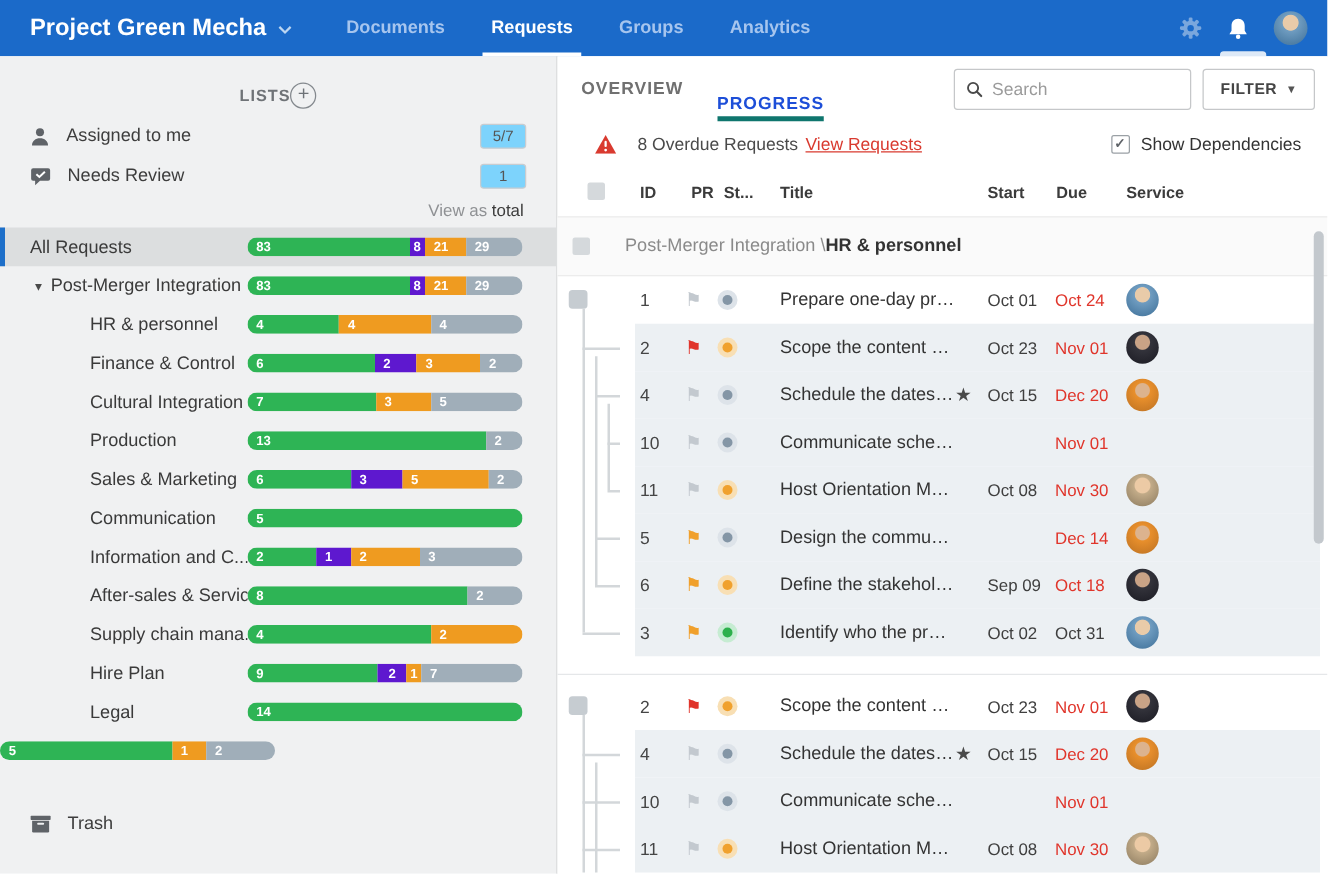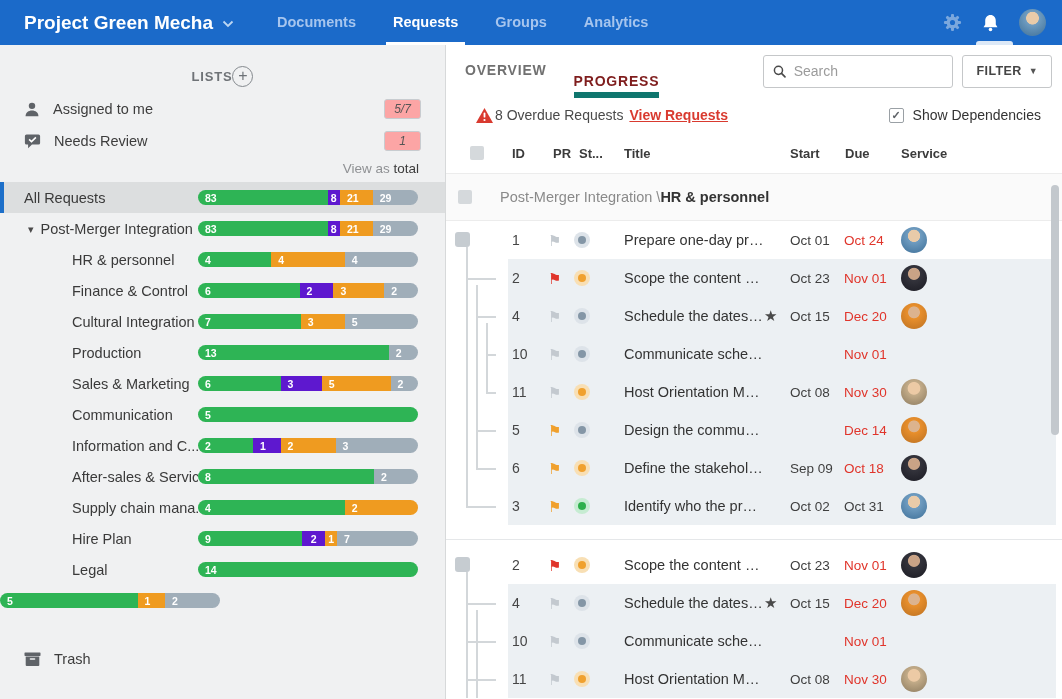--- a/index.html
+++ b/index.html
@@ -33,22 +33,22 @@
   .sidebar { width:446px; flex:none; background:#f0f1f2; border-right:1px solid #d7d9da;
     padding-top:14px; position:relative; }
   .lists-head { display:flex; align-items:center; justify-content:center;
     padding:0 24px 0 24px; height:34px; }
   .lists-title { font-size:13px; font-weight:bold; color:#6f7377; letter-spacing:.8px; }
   .plus-btn { width:21px; height:21px; border:1.5px solid #84898e; border-radius:50%;
     color:#6d7control; color:#6d7277; font-size:16px; line-height:17px; text-align:center; cursor:pointer; }
   .quick-row { display:flex; align-items:center; height:32px; padding:0 24px; cursor:pointer; }
   .quick-row svg { flex:none; margin-right:13px; }
   .quick-label { font-size:14.5px; color:#3d3d3d; flex:1; }
-  .badge { background:#fca5a5; border:1px solid #c8ccd0; border-radius:3px; min-width:37px;
-    text-align:center; font-size:12px; color:#555; padding:2px 6px;font-style:italic; }
+  .badge { background:#7dd3fc; border:1px solid #c8ccd0; border-radius:3px; min-width:37px;
+    text-align:center; font-size:12px; color:#555; padding:2px 6px; }
   .view-as { text-align:right; padding:4px 26px 6px 0; font-size:13.5px; color:#8f9194; }
   .view-as b { color:#3c3c3c; font-weight:normal; cursor:pointer; }
 
   .tree-row { display:flex; align-items:center; height:31px; cursor:pointer; }
   .tree-row .lbl { flex:1; min-width:0; white-space:nowrap; overflow:hidden;
     font-size:14.5px; color:#3a3a3a; padding-left:24px; display:flex; align-items:center; }
   .tree-row.lvl1 .lbl { padding-left:72px; }
   .tree-row.selected { background:#dcdedf; border-left:4px solid #1d6fc9; }
   .tree-row.selected .lbl { padding-left:20px; }
   .tw-caret { font-size:11px; color:#4a4a4a; margin:2px 7px 0 4px; }
@@ -59,34 +59,34 @@
   .seg span { padding-left:7px; }
   .seg.tiny { justify-content:center; } .seg.tiny span { padding-left:0; }
   .trash-row { display:flex; align-items:center; gap:13px; padding-left:24px; margin-top:28px;
     height:30px; cursor:pointer; font-size:14.5px; color:#3d3d3d; }
 
   
   .main { flex:1; position:relative; background:#fff; }
   .toolbar { height:52px; display:flex; align-items:center; padding:0 10px 0 19px; }
   .m-tab { font-size:14px; font-weight:bold; letter-spacing:.8px; color:#707070;
     margin-right:27px; cursor:pointer; padding-bottom:3px; }
-  .m-tab.active { color:#7f1d1d; border-bottom:6px solid #0f766e;margin-top:28px; }
+  .m-tab.active { color:#1d4ed8; border-bottom:4px solid #0f766e;margin-top:28px; }
   .search-box { margin-left:auto; width:190px; height:33px; border:1px solid #c5c7c9; border-radius:3px;
     display:flex; align-items:center; padding:0 9px; background:#fff; }
   .search-box input { border:none; outline:none; width:100%; font-size:14px; margin-left:7px;
     font-family:"Liberation Sans",sans-serif; color:#333; }
   .search-box input::placeholder { color:#9b9b9b; }
   .filter-btn { margin-left:9px; height:33px; border:1px solid #c5c7c9; border-radius:3px;
     display:flex; align-items:center; padding:0 13px; font-size:12.5px; font-weight:bold;
     color:#454545; letter-spacing:.4px; cursor:pointer; background:#fff; }
   .filter-caret { font-size:9px; margin-left:7px; color:#555; }
 
   .alert-row { height:36px; display:flex; align-items:center; padding:0 21px 0 30px; }
-  .alert-txt { font-size:14px; color:#4a4a4a; margin-left:2px; }
-  .alert-link { font-size:14px; color:#d93a2f; text-decoration:underline; margin-left:6px; cursor:pointer;font-weight:bold; }
+  .alert-txt { font-size:14px; color:#4a4a4a; margin-left:17px; }
+  .alert-link { font-size:14px; color:#d93a2f; text-decoration:underline; margin-left:6px; cursor:pointer; }
   .dep-check { margin-left:auto; display:flex; align-items:center; gap:9px; cursor:pointer; }
   .checkbox { width:15px; height:15px; border:1.5px solid #9aa0a5; border-radius:2px; background:#fff;
     font-size:11px; font-weight:bold; color:#5f6368; line-height:13px; text-align:center; }
   .dep-label { font-size:14px; color:#333; }
 
   .thead { height:40px; display:flex; align-items:center; padding-left:12px; }
   .gutter { width:50px; flex:none; position:relative; height:100%; }
   .cells { flex:1; display:grid; grid-template-columns:40px 26px 30px 1fr 22px 54px 56px 1fr;
     align-items:center; height:100%; margin-right:6px; }
   .thead .hc { font-size:13px; font-weight:bold; color:#3b3b3b; }

